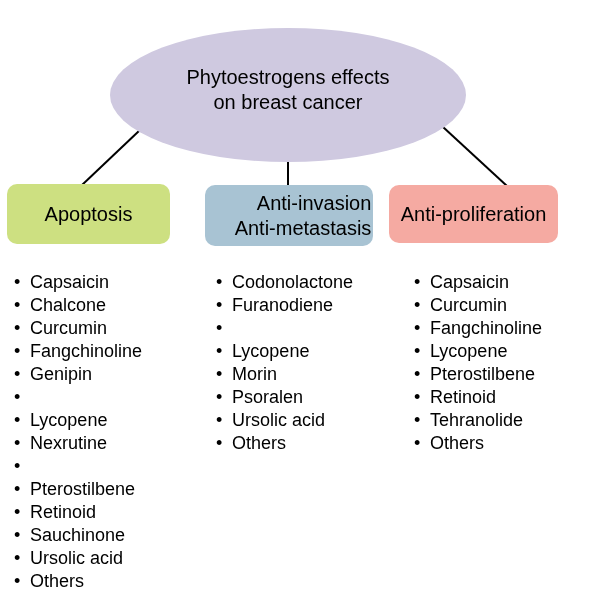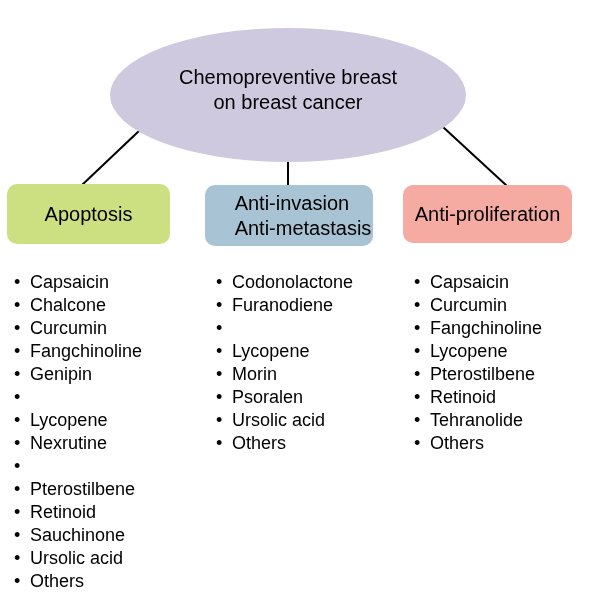--- a/index.html
+++ b/index.html
@@ -50,25 +50,25 @@
   .branch-box {
     position: absolute;
     border-radius: 10px;
     display: flex;
     align-items: center;
     justify-content: center;
     box-sizing: border-box;
   }
   .box-0 { left: 7px;   top: 184px; width: 163px; height: 60px; }
   .box-1 { left: 205px; top: 185px; width: 168px; height: 61px; }
-  .box-2 { left: 403px; top: 185px; width: 169px; height: 58px; }
+  .box-2 { left: 389px; top: 185px; width: 169px; height: 58px; }
   .branch-label {
     font-size: 20px;
     line-height: 25px;
-    text-align: left;
+    text-align: right;
     white-space: pre-line;
   }
   .compound-list {
     position: absolute;
     margin: 0;
     padding: 0;
     list-style: none;
   }
   .list-0 { left: 14px;  top: 271px; }
   .list-1 { left: 216px; top: 271px; }
@@ -92,21 +92,21 @@
 
 <div class="canvas">
 
   <svg class="connectors" viewBox="0 0 600 600" xmlns="http://www.w3.org/2000/svg">
     <line class="connector" x1="140" y1="130" x2="82" y2="185"></line>
     <line class="connector" x1="288" y1="161" x2="288" y2="186"></line>
     <line class="connector" x1="443" y1="127" x2="507" y2="186"></line>
   </svg>
 
   <div class="ellipse" style="background-color: rgb(207, 201, 224);">
-    <div class="root-title">Chemopreventive breast
+    <div class="root-title">Phytoestrogens effects
 on breast cancer</div>
   </div>
 
   <div class="branch-box box-0" style="background-color: rgb(205, 224, 129);">
     <span class="branch-label">Apoptosis</span>
   </div>
 
   <div class="branch-box box-1" style="background-color: rgb(168, 195, 211); padding-left: 28px;">
     <span class="branch-label">Anti-invasion
 Anti-metastasis</span>

